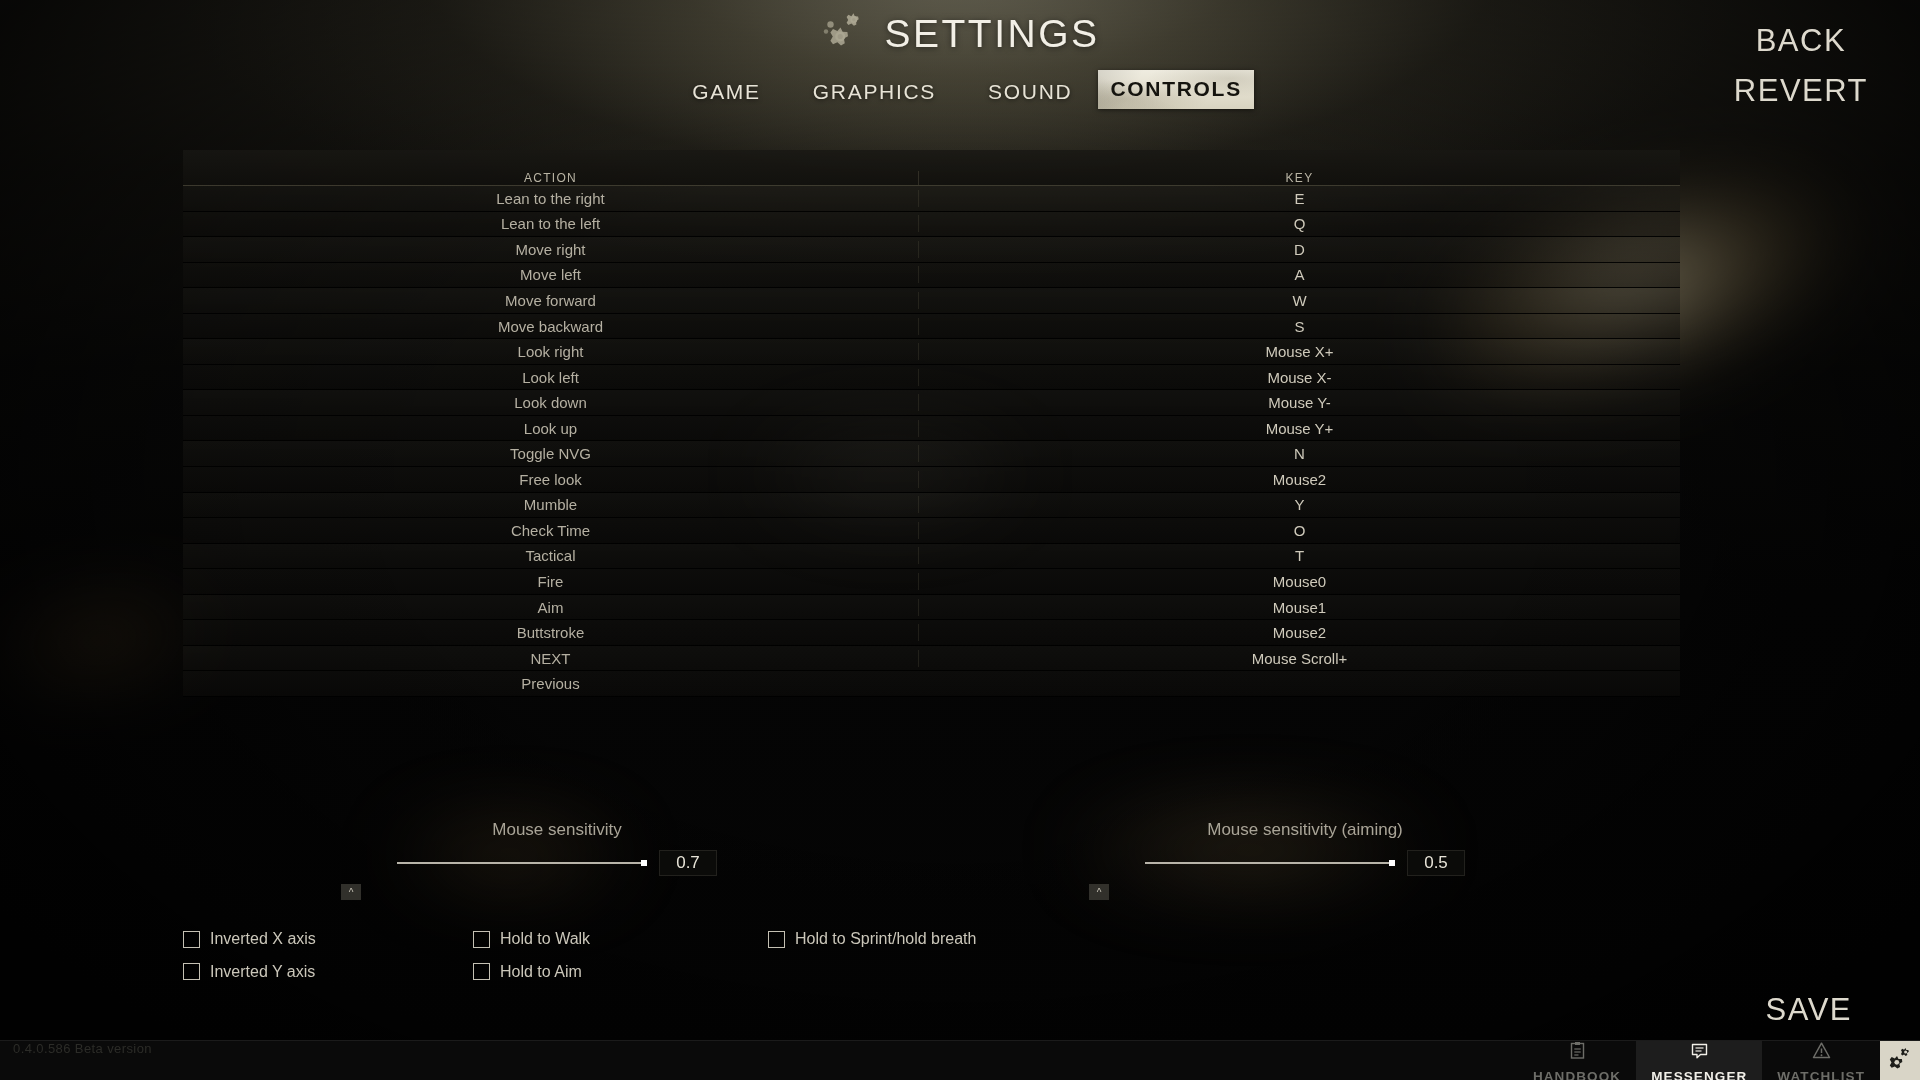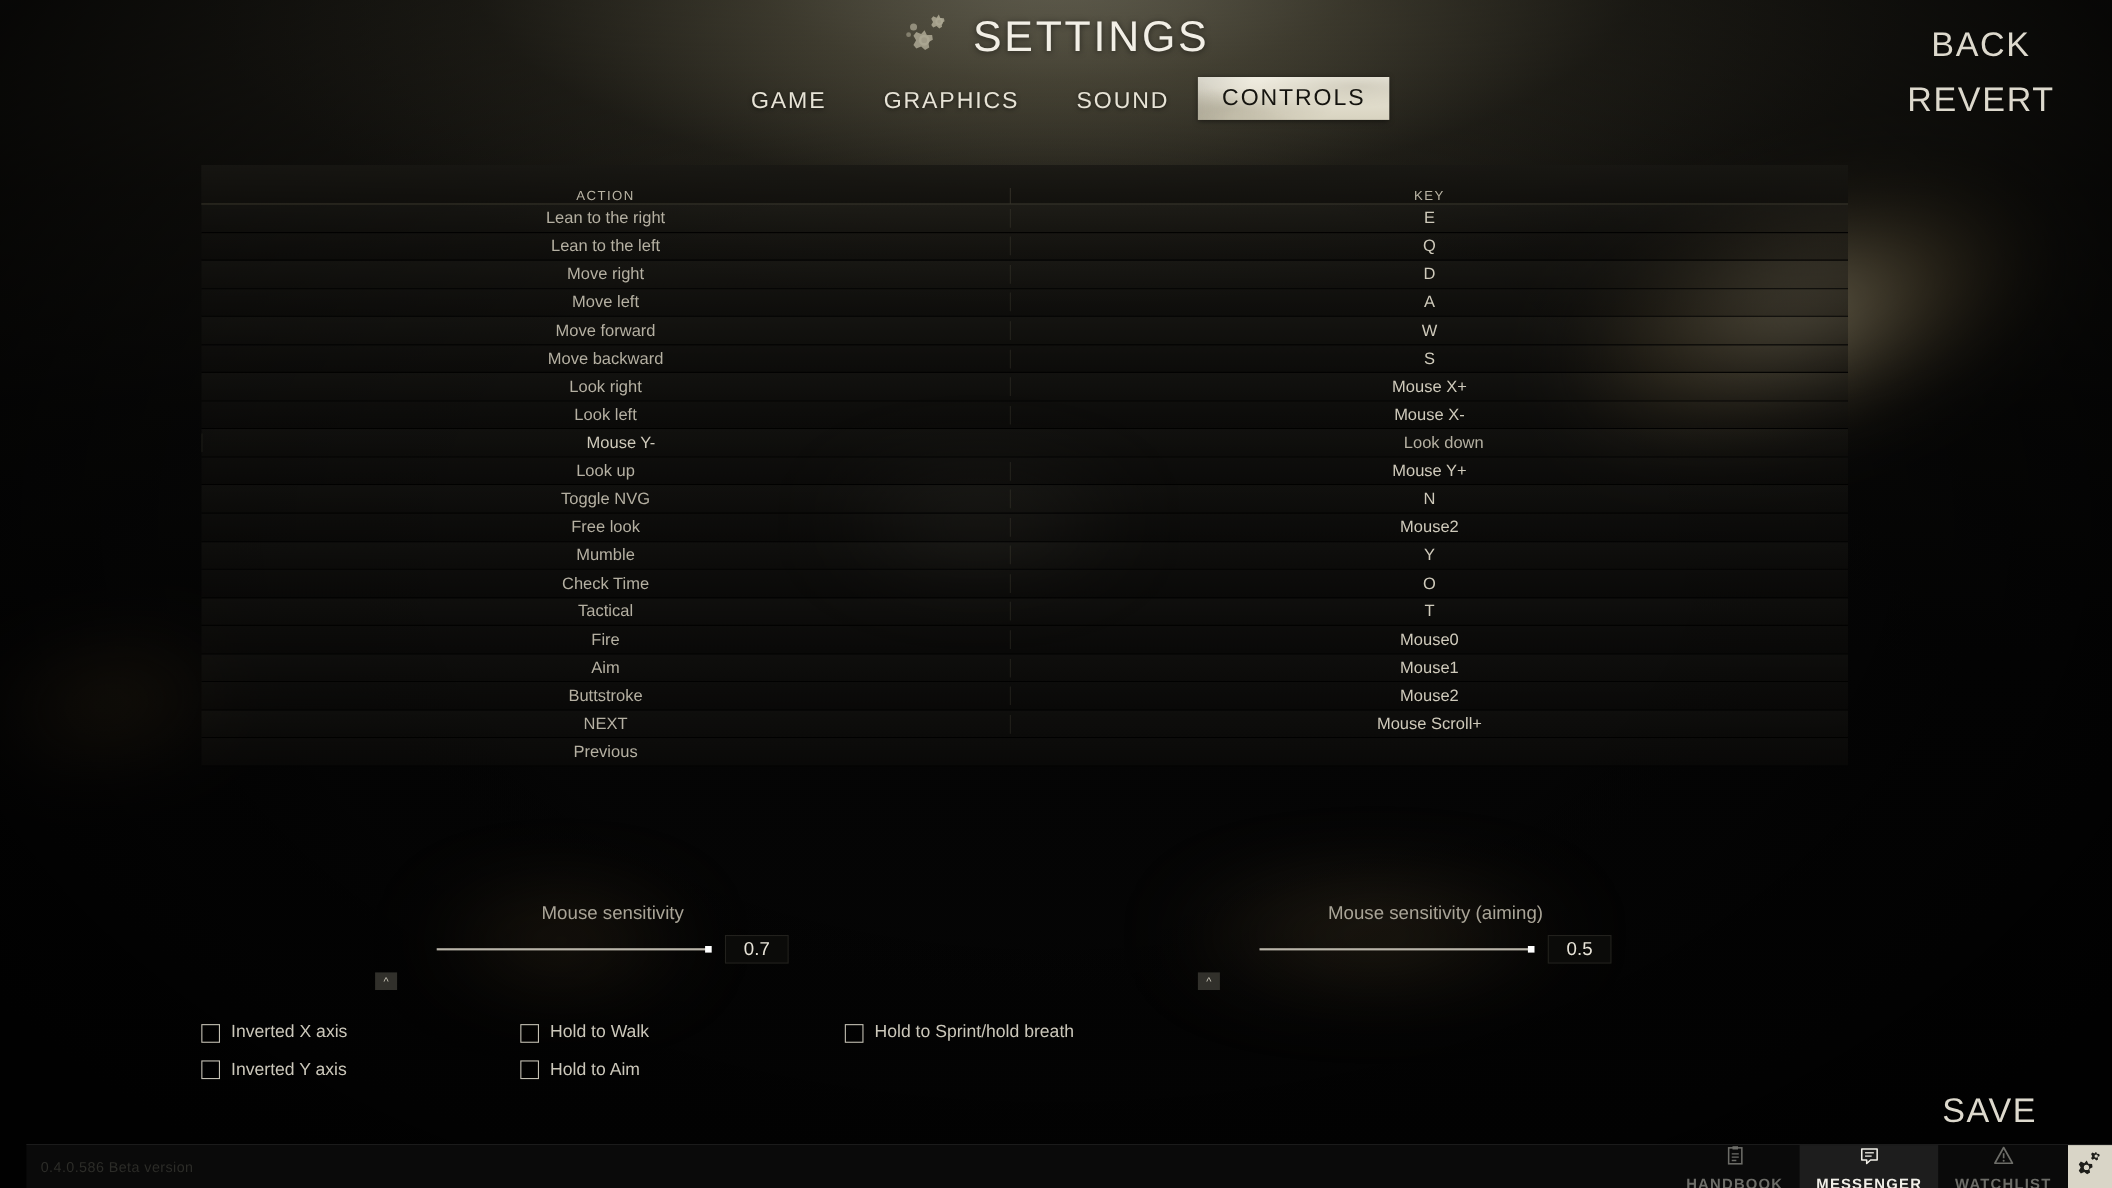--- a/index.html
+++ b/index.html
@@ -125,22 +125,22 @@
   .tab.active {
     color: #15140f;
     background:
       linear-gradient(118deg, rgba(0,0,0,0.10) 0%, rgba(0,0,0,0) 26%),
       linear-gradient(22deg, rgba(90,84,62,0.16) 0%, rgba(0,0,0,0) 34%),
       radial-gradient(ellipse at 18% 74%, rgba(120,112,88,0.24) 0%, rgba(0,0,0,0) 46%),
       radial-gradient(ellipse at 84% 22%, rgba(110,104,80,0.20) 0%, rgba(0,0,0,0) 44%),
       linear-gradient(180deg, #efece0 0%, #e4e0d0 52%, #d8d3c0 100%);
     box-shadow: 0 1px 5px rgba(0,0,0,0.55);
     text-shadow: none;
-    font-weight: 400;
-    padding: 7px 22px 8px;
+    font-weight: 700;
+    padding: 7px 12px 8px;
     position: relative;
     top: -2px;
   }
   .corner-buttons {
     position: absolute;
     top: 16px; right: 52px;
     text-align: center;
     z-index: 6;
   }
   .corner-btn {
@@ -308,23 +308,22 @@
   }
 
   
   .bottom-bar {
     position: absolute;
     left: 0; right: 0; bottom: 0;
     height: 40px;
     background: #0a0a0a;
     border-top: 1px solid #1b1b1b;
     display: flex;
-    align-items: center;
+    align-items: flex-start;
     z-index: 10;
-    margin-left: 24px;
   }
   .version {
     font-size: 13px;
     color: #2c2c28;
     margin-left: 13px;
     letter-spacing: 0.4px;
   }
   .taskbar {
     margin-left: auto;
     display: flex;
@@ -434,22 +433,22 @@
           </div>
           <div class="row">
             <div class="cell action">Look right</div>
             <div class="cell key">Mouse X+</div>
           </div>
           <div class="row">
             <div class="cell action">Look left</div>
             <div class="cell key">Mouse X-</div>
           </div>
           <div class="row">
+            <div class="cell action">Look down</div>
             <div class="cell key">Mouse Y-</div>
-            <div class="cell action">Look down</div>
           </div>
           <div class="row">
             <div class="cell action">Look up</div>
             <div class="cell key">Mouse Y+</div>
           </div>
           <div class="row">
             <div class="cell action">Toggle NVG</div>
             <div class="cell key">N</div>
           </div>
           <div class="row">

